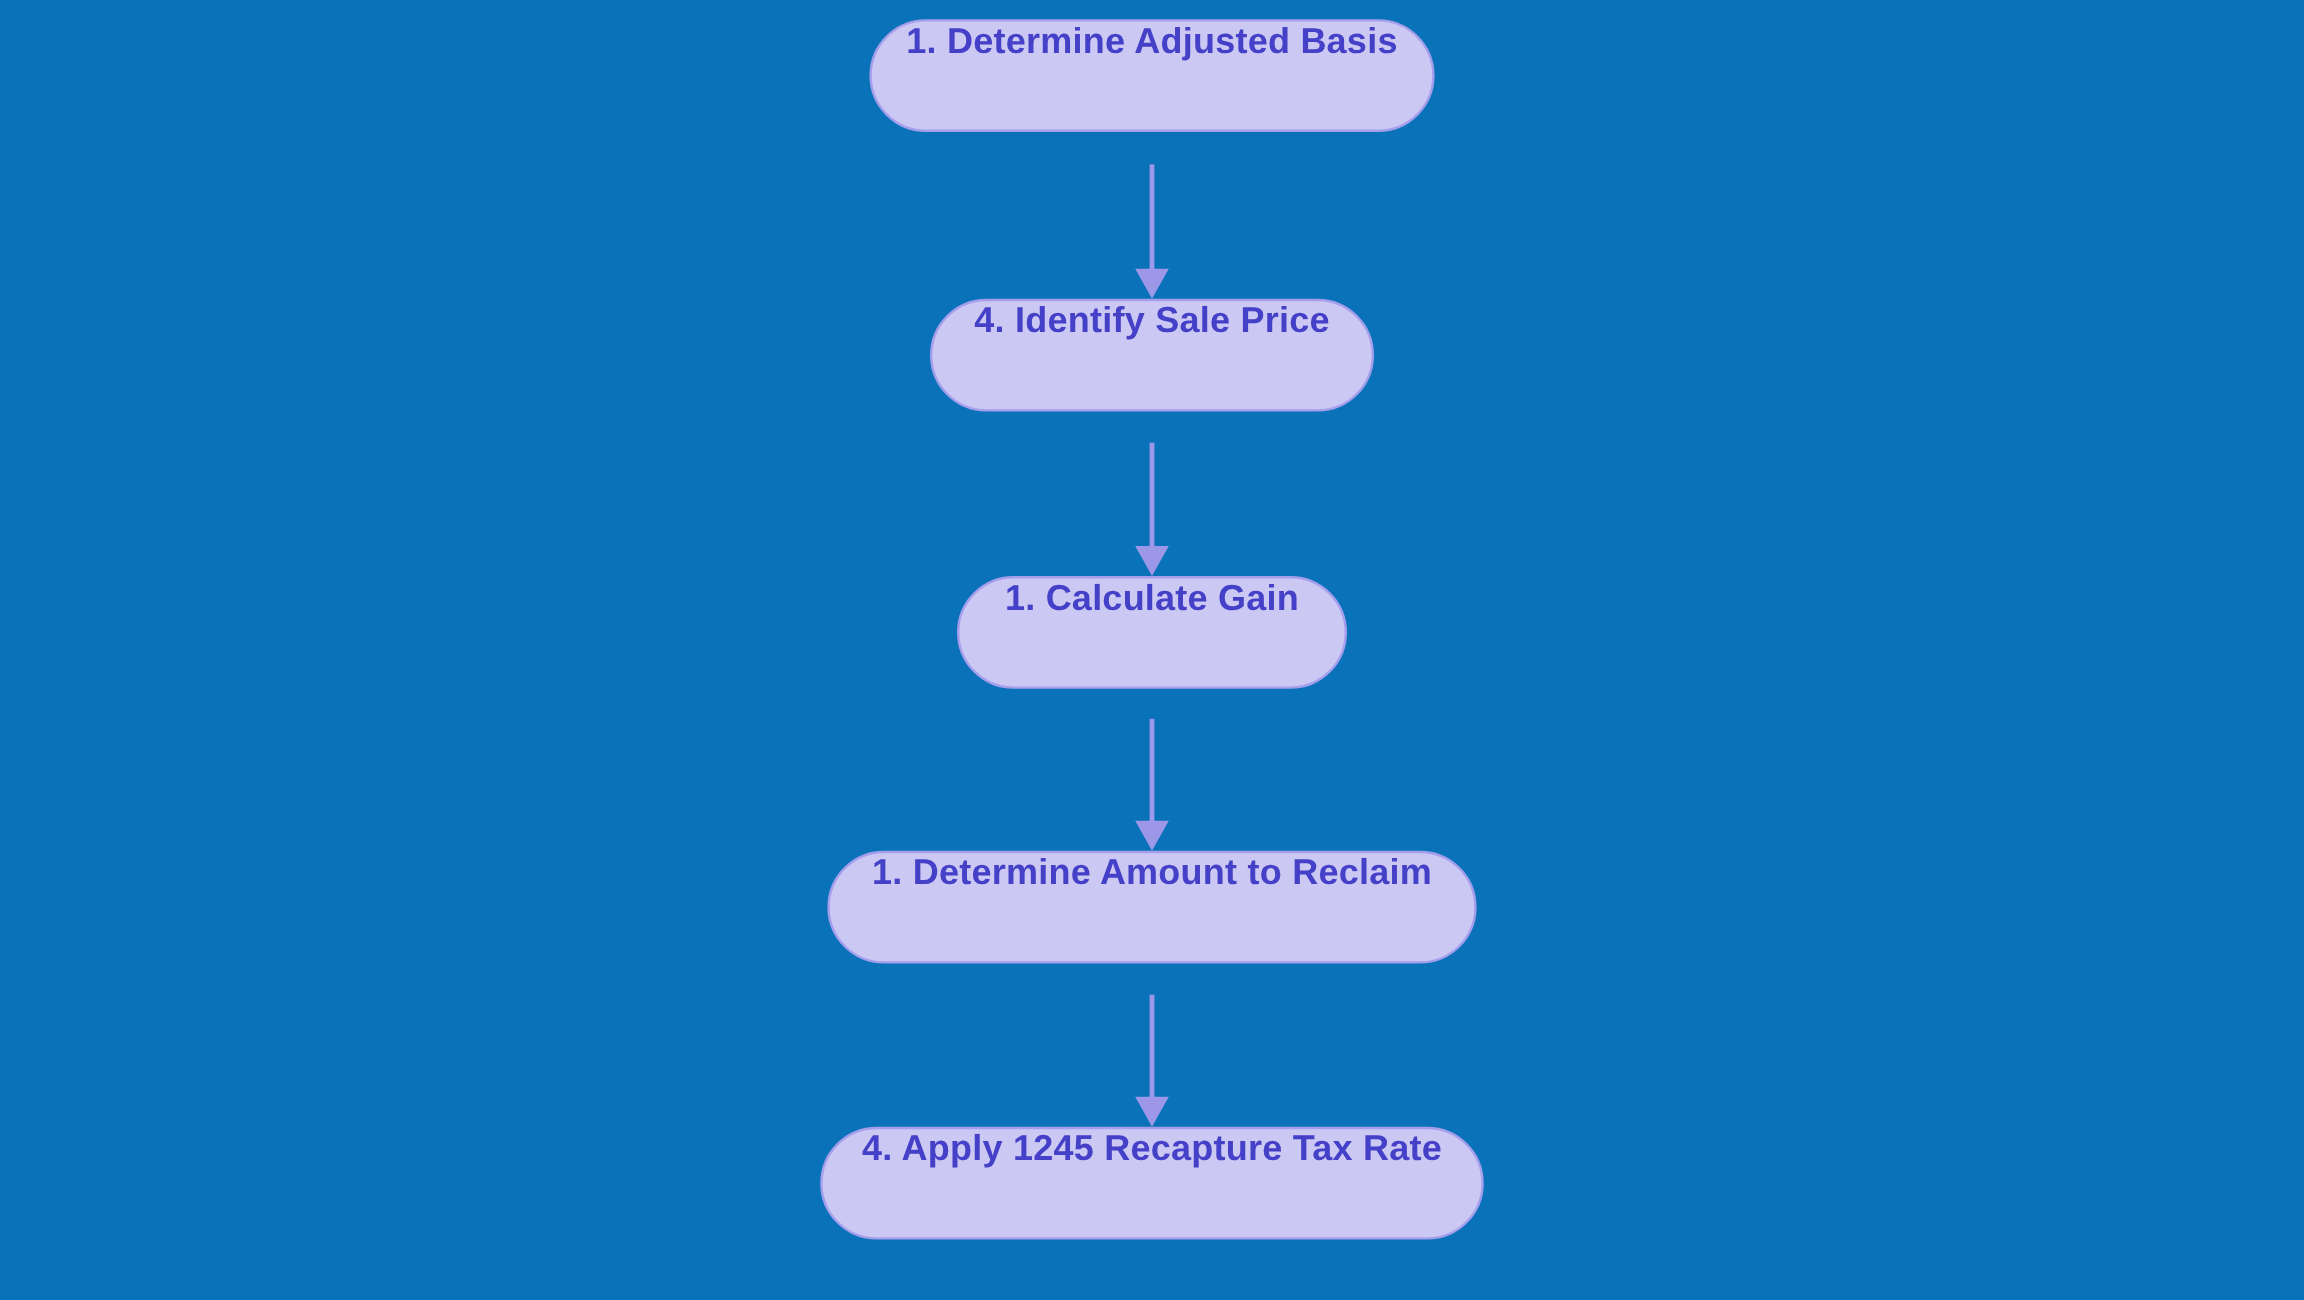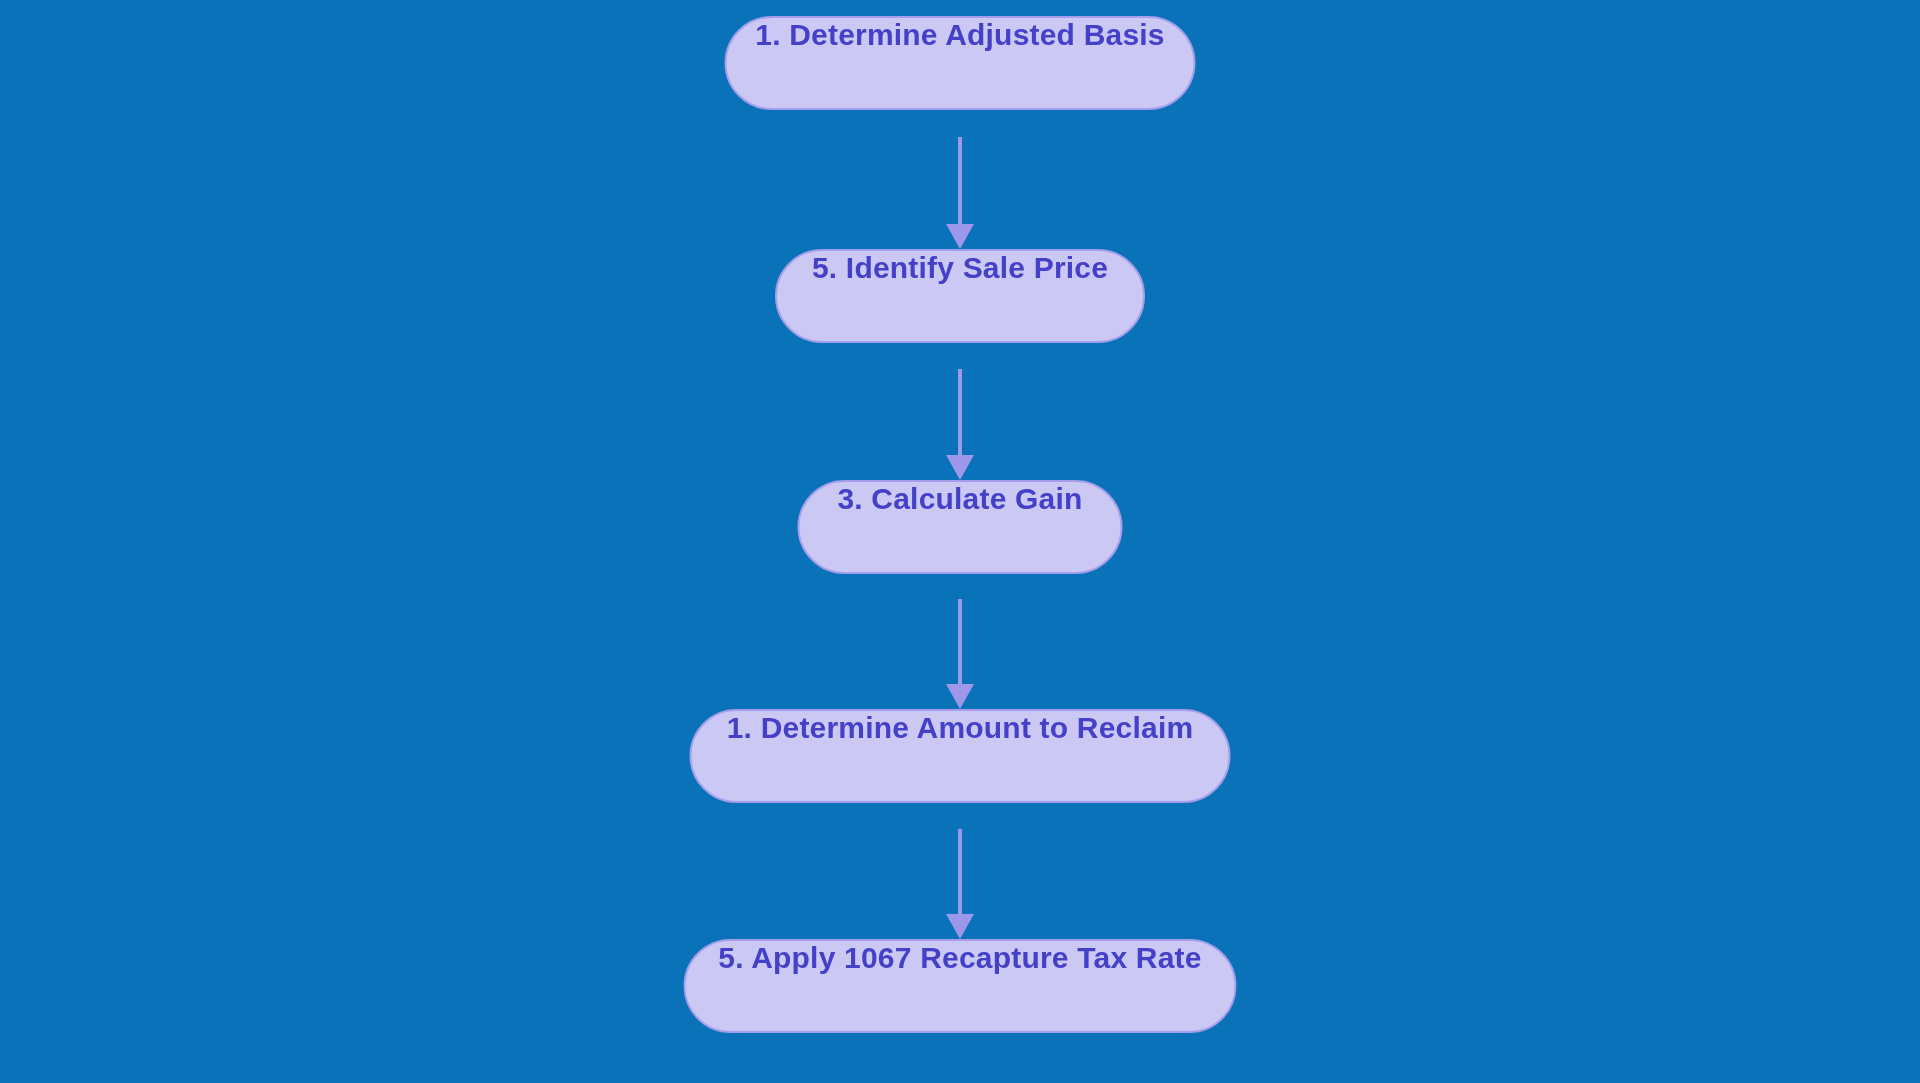--- a/index.html
+++ b/index.html
@@ -79,43 +79,43 @@
   <div class="flow-node n1">
     <span>1. Determine Adjusted Basis</span>
   </div>
 
   <div class="arrow a1">
     <div class="arrow-line"></div>
     <div class="arrow-head"></div>
   </div>
 
   <div class="flow-node n2">
-    <span>5. Identify Sale Price</span>
+    <span>4. Identify Sale Price</span>
   </div>
 
   <div class="arrow a2">
     <div class="arrow-line"></div>
     <div class="arrow-head"></div>
   </div>
 
   <div class="flow-node n3">
-    <span>3. Calculate Gain</span>
+    <span>1. Calculate Gain</span>
   </div>
 
   <div class="arrow a3">
     <div class="arrow-line"></div>
     <div class="arrow-head"></div>
   </div>
 
   <div class="flow-node n4">
     <span>1. Determine Amount to Reclaim</span>
   </div>
 
   <div class="arrow a4">
     <div class="arrow-line"></div>
     <div class="arrow-head"></div>
   </div>
 
   <div class="flow-node n5">
-    <span>5. Apply 1067 Recapture Tax Rate</span>
+    <span>4. Apply 1245 Recapture Tax Rate</span>
   </div>
 
 </div>
 
 </body></html>

